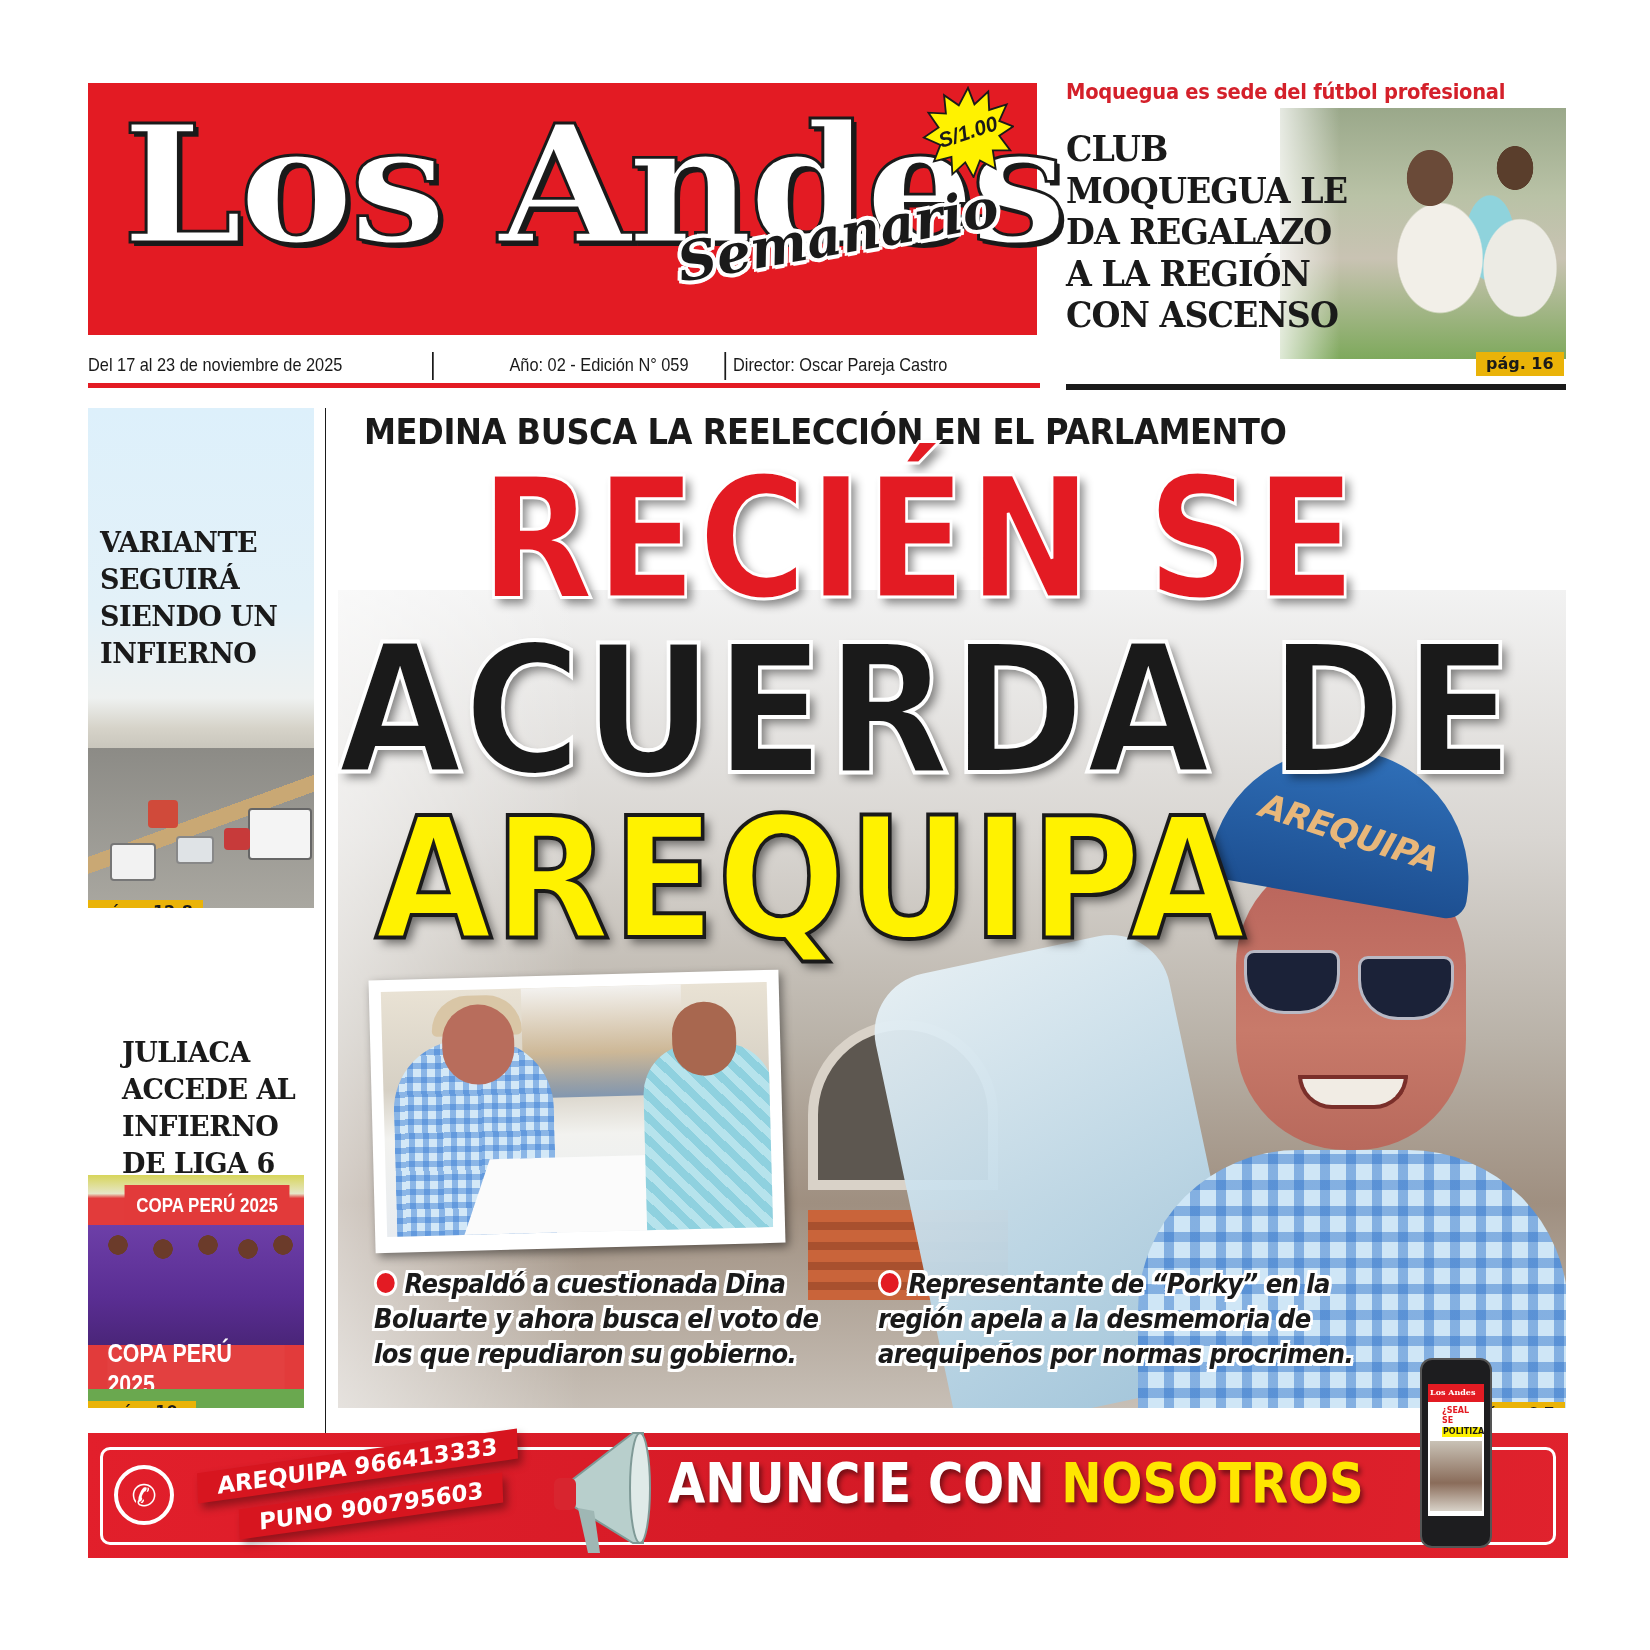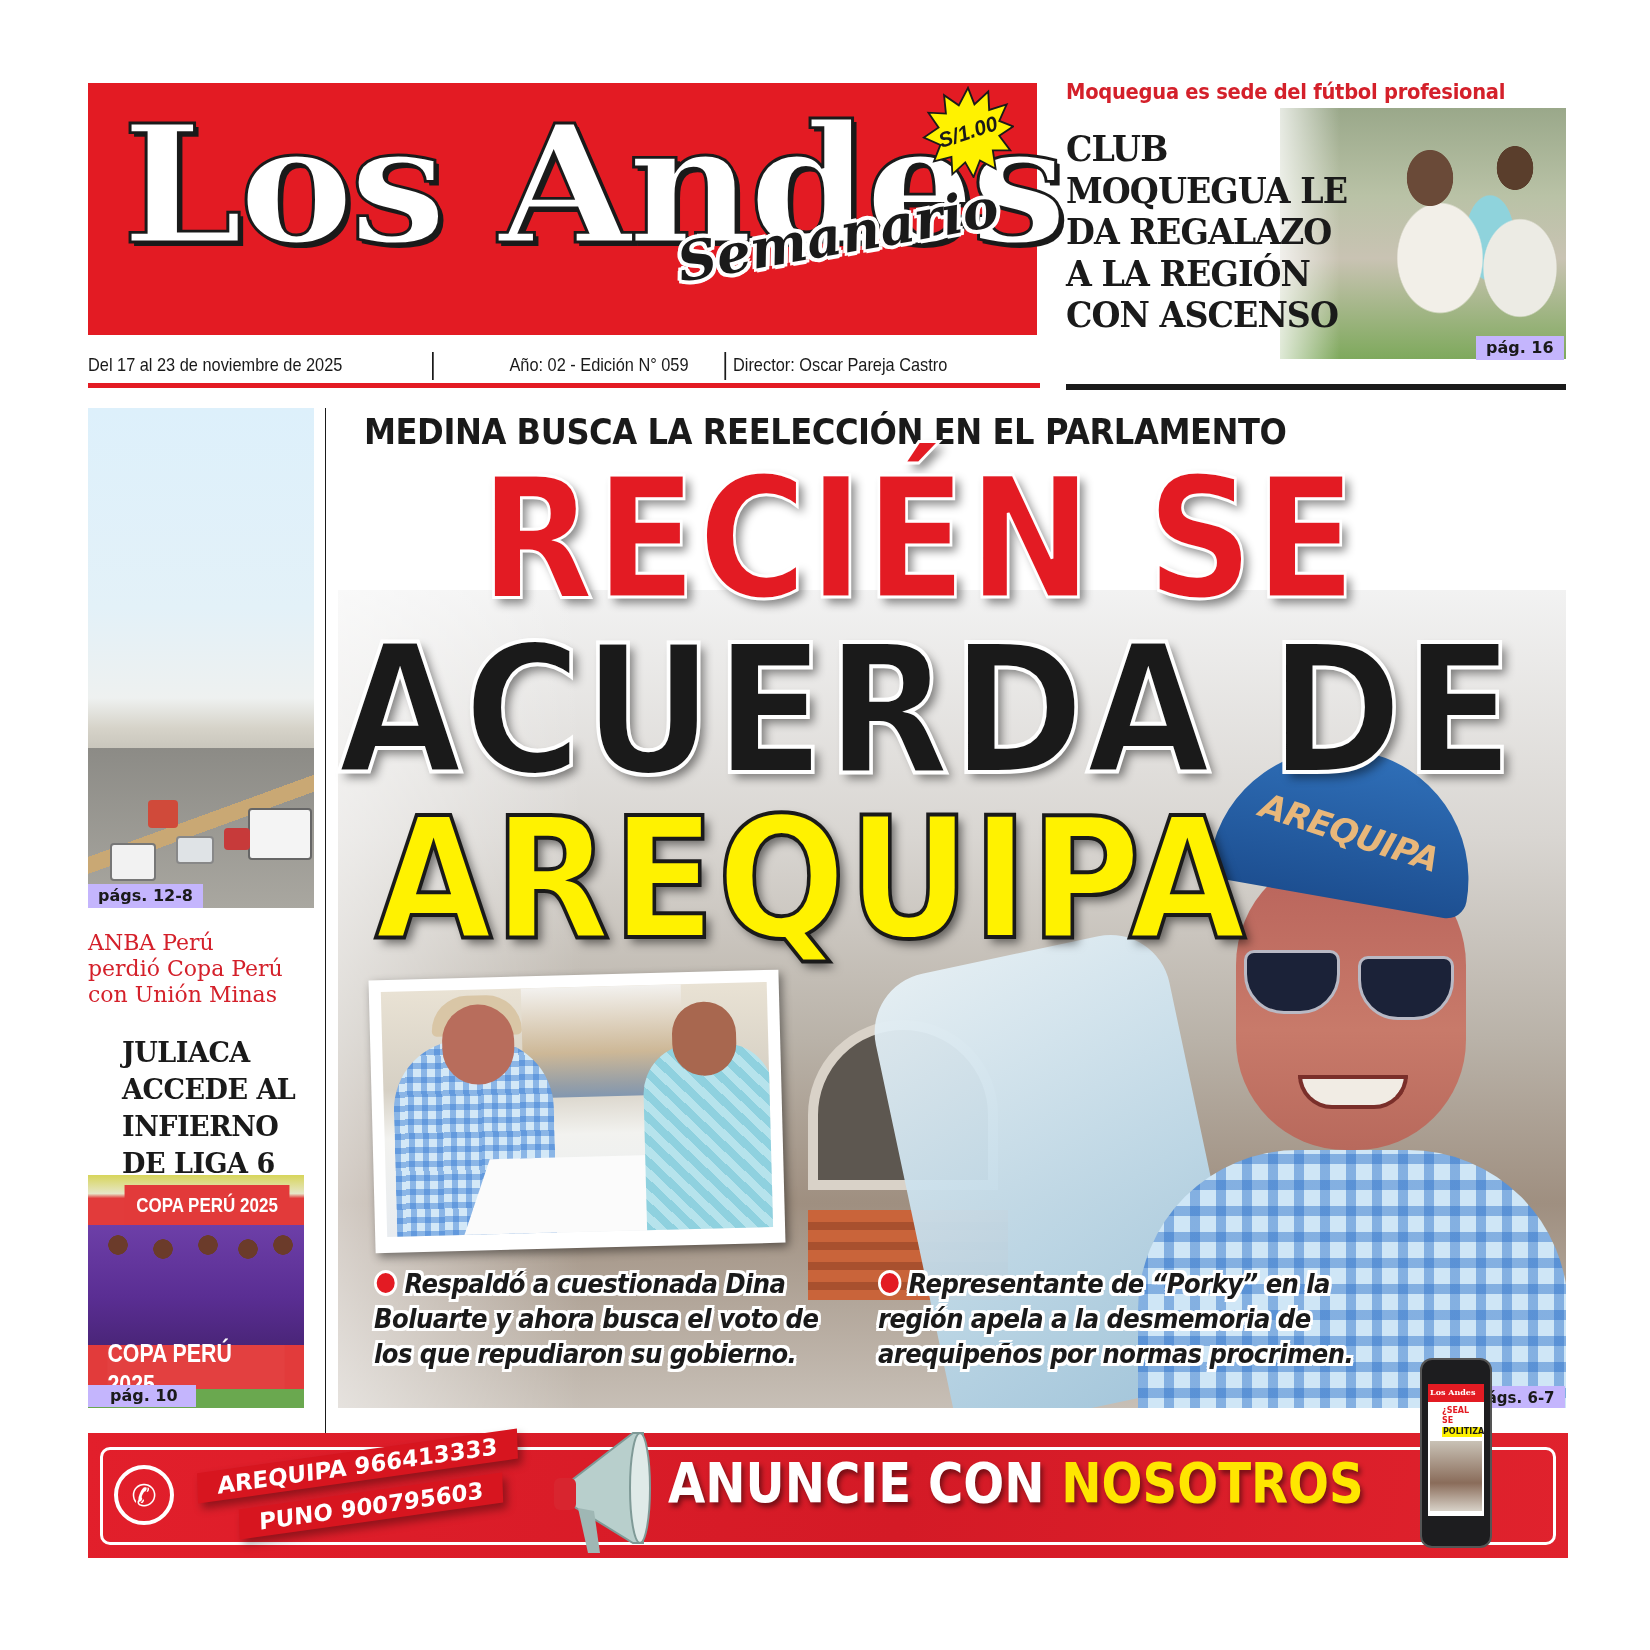--- a/index.html
+++ b/index.html
@@ -57,23 +57,23 @@
       radial-gradient(ellipse 40px 70px at 210px 130px, #8fd3dc 0 60%, transparent 62%),
       linear-gradient(180deg, #9aa88a 0%, #b9c2a6 35%, #c9c3b3 60%, #7ea95c 100%);
   }
   .rt-photo-fade { left: 1220px; top: 108px; width: 120px; height: 251px; background: linear-gradient(90deg, #ffffff 0%, rgba(255,255,255,0.9) 40%, rgba(255,255,255,0) 100%); }
   .rt-headline {
     left: 1066px; top: 128px; width: 300px;
     font-family: "DejaVu Serif", serif; font-weight: bold; font-size: 35px; line-height: 41.5px;
     color: #1a1a1a; letter-spacing: -1px; transform: scaleX(0.95); transform-origin: left top;
   }
   .page-tag {
-    position: absolute; background: #c4b5fd; color: #1a1a1a;
+    position: absolute; background: #eab308; color: #1a1a1a;
     font-family: "DejaVu Sans", sans-serif; font-weight: bold; font-size: 16px;
-    padding: 2px 10px; white-space: nowrap; line-height: 20px;
+    padding: 2px 10px; white-space: nowrap; line-height: 20px; margin-top: 16px;
   }
 
   
   .side-panel-1 {
     left: 88px; top: 408px; width: 226px; height: 500px;
     background: linear-gradient(180deg, #ddf0fb 0%, #e3f1f8 40%, #eef1f0 58%, #d6d3c9 64%, #bdbab0 72%, #9a978f 100%);
     overflow: hidden;
   }
   .side-road {
     position: absolute; left: 0; bottom: 0; width: 226px; height: 160px;
@@ -205,36 +205,37 @@
 <div class="abs rt-headline">
   <div>CLUB</div>
   <div>MOQUEGUA LE</div>
   <div>DA REGALAZO</div>
   <div>A LA REGIÓN</div>
   <div>CON ASCENSO</div>
 </div>
 <div class="page-tag" style="left:1476px; top:336px;">pág. 16</div>
 
 <div class="abs side-panel-1">
+  <div class="side-headline" style="left:12px; top:116px;">
+    <div>VARIANTE</div>
+    <div>SEGUIRÁ</div>
+    <div>SIENDO UN</div>
+    <div>INFIERNO</div>
+  </div>
   <div class="side-road">
     <div class="car" style="left:22px; top:95px; width:46px; height:38px; background:#f2f2f2; border:2px solid #777;"></div>
     <div class="car" style="left:88px; top:88px; width:38px; height:28px; background:#dfe3e6; border:2px solid #888;"></div>
     <div class="car" style="left:160px; top:60px; width:64px; height:52px; background:#f4f4f4; border:2px solid #666;"></div>
     <div class="car" style="left:60px; top:52px; width:30px; height:28px; background:#d04a3a;"></div>
     <div class="car" style="left:136px; top:80px; width:26px; height:22px; background:#c73a3a;"></div>
   </div>
   <div class="page-tag" style="left:0; top:476px;">págs. 12-8</div>
 </div>
 
 <div class="abs" style="left:88px; top:930px; width:226px; height:250px;">
-  <div class="side-kicker" style="left:0; top:0;">
-    <div>ANBA Perú</div>
-    <div>perdió Copa Perú</div>
-    <div>con Unión Minas</div>
-  </div>
   <div class="side-headline" style="left:0; top:104px;margin-left:34px;">
     <div>JULIACA</div>
     <div>ACCEDE AL</div>
     <div>INFIERNO</div>
     <div>DE LIGA 6</div>
   </div>
 </div>
 <div class="abs side-panel-2">
   <div class="copa-banner-top">COPA PERÚ 2025</div>
   <div class="players"></div>

